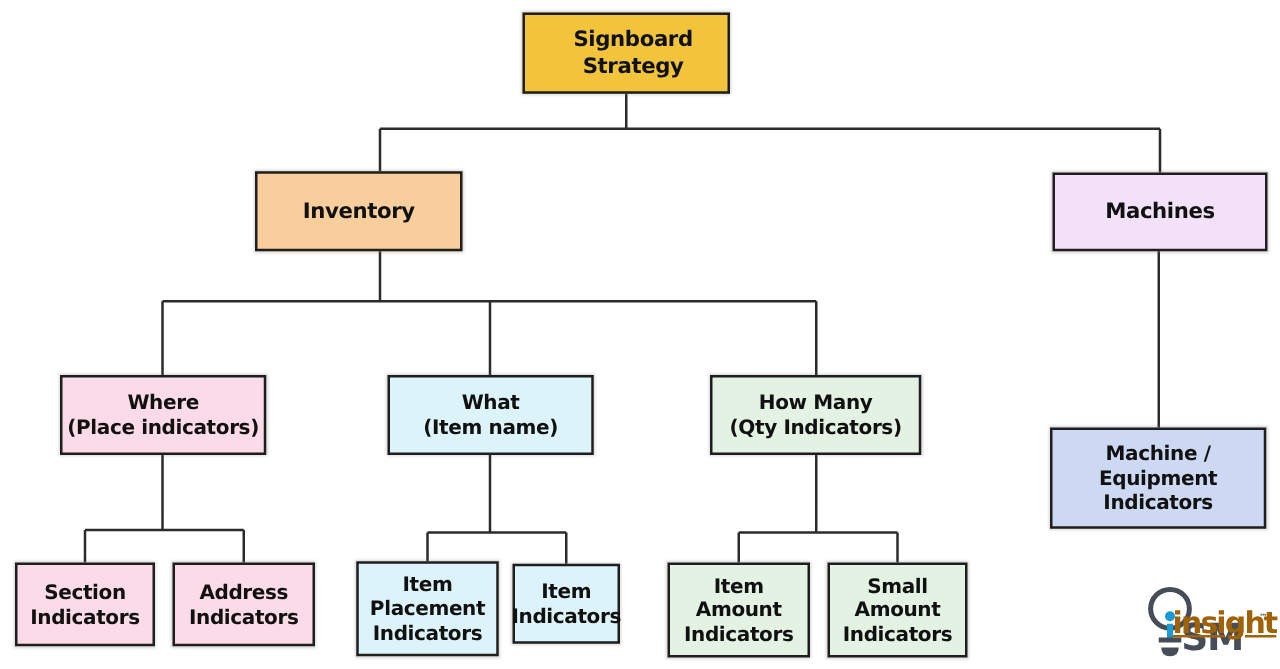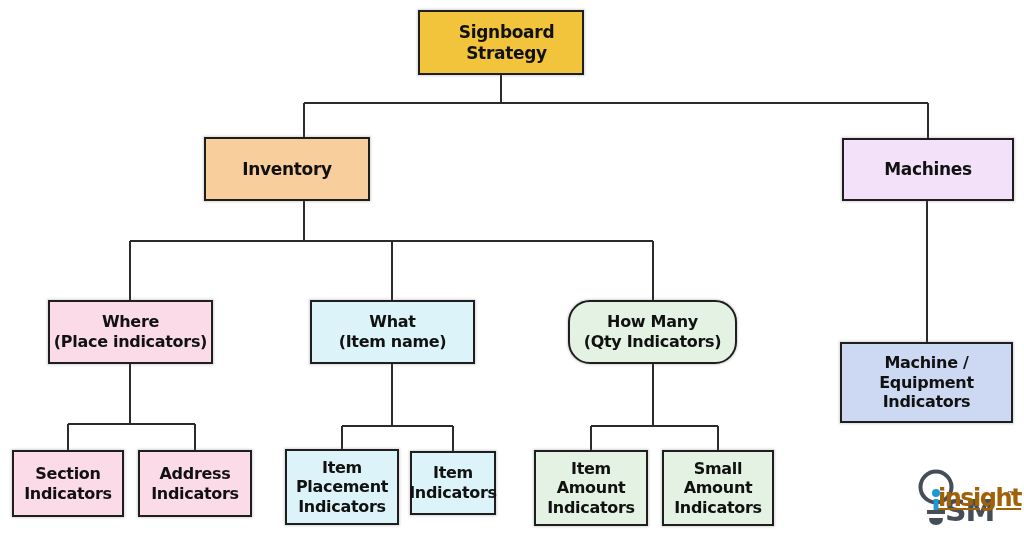--- a/index.html
+++ b/index.html
@@ -100,21 +100,21 @@
   <div class="node n-inventory" style="background-color: rgb(248, 206, 157);">Inventory</div>
 
   <div class="node n-machines" style="background-color: rgb(243, 225, 250);">Machines</div>
 
   <div class="node n-where" style="background-color: rgb(251, 219, 232);">Where
 (Place indicators)</div>
 
   <div class="node n-what" style="background-color: rgb(220, 244, 249);">What
 (Item name)</div>
 
-  <div class="node n-how-many" style="background-color: rgb(227, 242, 227); border-radius: 22px;">How Many
+  <div class="node n-how-many" style="background-color: rgb(227, 242, 227);">How Many
 (Qty Indicators)</div>
 
   <div class="node n-machine-equipment" style="background-color: rgb(205, 217, 243);">Machine /
 Equipment
 Indicators</div>
 
   <div class="node n-section" style="background-color: rgb(251, 219, 232);">Section
 Indicators</div>
 
   <div class="node n-address" style="background-color: rgb(251, 219, 232);">Address

